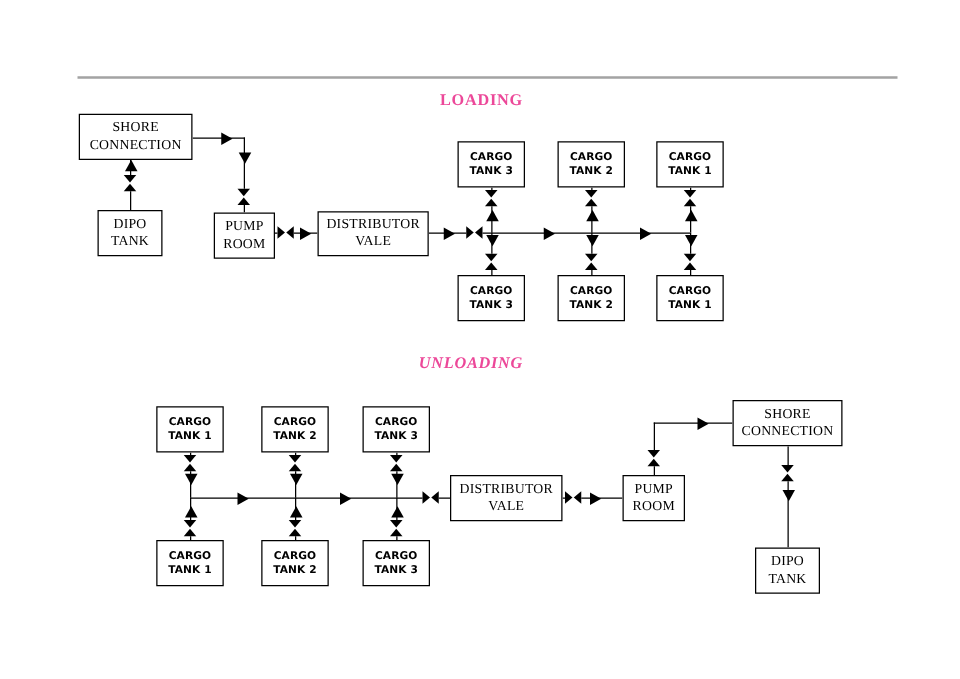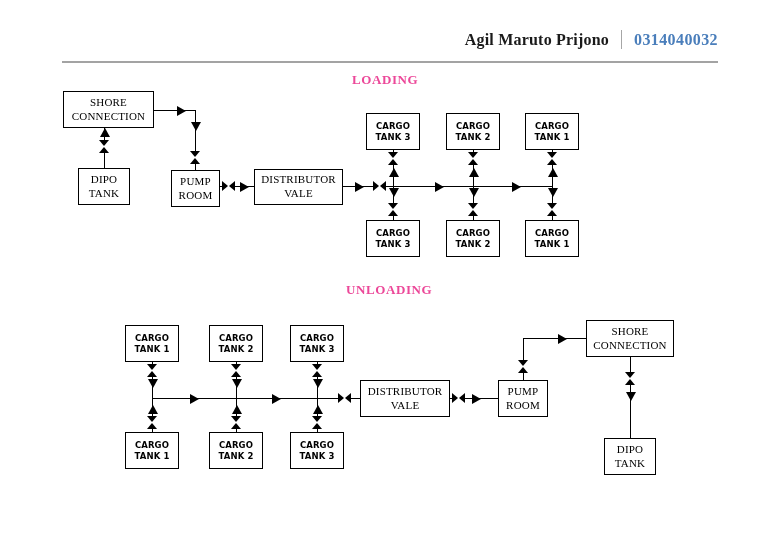--- a/index.html
+++ b/index.html
@@ -170,25 +170,20 @@
     border-top: 5.5px solid transparent;
     border-bottom: 5.5px solid transparent;
     border-right: 6.5px solid #000000;
   }
 </style>
 </head>
 <body>
 
 <div id="page">
 
-  <div id="header">
-    <span class="hdr-name">Agil Maruto Prijono</span>
-    <span class="hdr-sep"></span>
-    <span class="hdr-id">0314040032</span>
-  </div>
   <div id="header-rule"></div>
 
   <div class="section-title" style="left:352px; top:72px;">LOADING</div>
 
   <div class="node serif" style="left:63px; top:91px; width:91px; height:37px;">
     <span class="ln">SHORE</span>
     <span class="ln">CONNECTION</span>
   </div>
 
   <div class="vline" style="left:104px; top:128px; height:40px;"></div>
@@ -294,21 +289,21 @@
   <div class="arrow down" style="left:547.5px; top:188px;"></div>
   <div class="valve v" style="left:547px; top:203px;">
       <span class="a"></span>
       <span class="b"></span>
     </div>
   <div class="node tank" style="left:525px; top:220px; width:54px; height:37px;">
     <span class="ln">CARGO</span>
     <span class="ln">TANK 1</span>
   </div>
 
-  <div class="section-title" style="left:346px; top:282px;">UNLOADING</div>
+  <div class="section-title" style="left:335px; top:282px;font-style:italic;">UNLOADING</div>
 
   <div class="hline" style="left:152px; top:398px; width:209px;"></div>
   <div class="arrow right" style="left:190px; top:393.5px;"></div>
   <div class="arrow right" style="left:272px; top:393.5px;"></div>
   <div class="valve h" style="left:338px; top:393px;">
       <span class="a"></span>
       <span class="b"></span>
     </div>
 
   <div class="node tank" style="left:125px; top:325px; width:54px; height:37px;">

